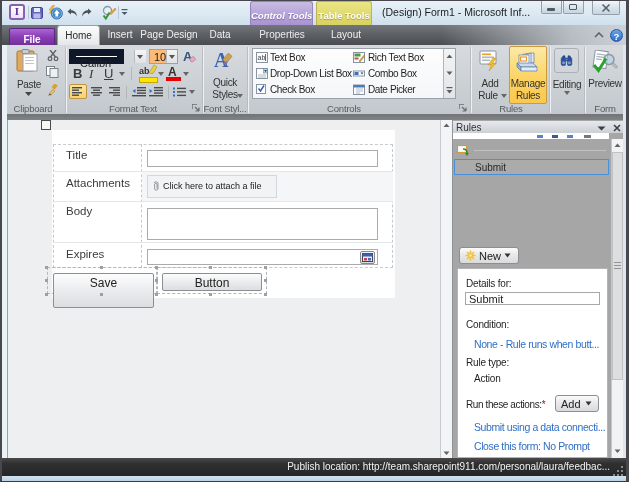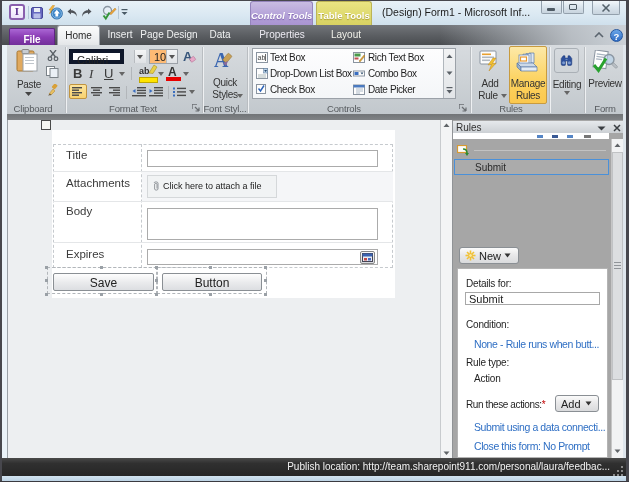--- a/index.html
+++ b/index.html
@@ -136,21 +136,21 @@
       <rect x="4" y="2.5" width="8" height="9" fill="#eaf0f6" stroke="#7a8288"></rect>
     </svg>
 
     <svg class="ab" style="left:47px;top:84px" width="12" height="12" viewBox="0 0 12 12">
       <rect x="6" y="0" width="4" height="5" rx="1" transform="rotate(40 8 2)" fill="#d8a038"></rect>
       <path d="M2,10 L6,5 L8,7 L4,11 Z" fill="#e8c060" stroke="#b08030" stroke-width="0.5"></path>
       <path d="M1,11.5 L3,9.5 L4.5,11 Z" fill="#6a5a3a"></path>
     </svg>
     <div class="ab lbl" style="left:4px;top:103px;width:58px;text-align:center;">Clipboard</div>
 
-    <div class="ab" style="left:69px;top:49px;width:55px;height:15px;background:#fff;border:4px solid #0f172a;box-sizing:border-box;font-size:11px;color:#222;padding:1px 0 0 4px;">Calibri</div>
+    <div class="ab" style="left:69px;top:49px;width:55px;height:15px;background:#fff;border:7px solid #0f172a;box-sizing:border-box;font-size:11px;color:#222;padding:1px 0 0 4px;">Calibri</div>
     <div class="ab" style="left:134px;top:50px;width:12px;height:13px;background:linear-gradient(#f4f5f6,#dfe2e5);border-left:1px solid #b8bcc0;box-sizing:border-box;"></div>
     <svg class="ab" style="left:137px;top:55px" width="6" height="4" viewBox="0 0 6 4">
         <polygon points="0,0 6,0 3,4" fill="#555"></polygon>
       </svg>
     <div class="ab" style="left:149px;top:49px;width:29px;height:15px;background:#fdba74;border:1px solid #9ba1a8;box-sizing:border-box;font-size:11px;color:#222;padding:1px 0 0 4px;">10</div>
     <div class="ab" style="left:166px;top:50px;width:11px;height:13px;background:linear-gradient(#f4f5f6,#dfe2e5);border-left:1px solid #b8bcc0;box-sizing:border-box;"></div>
     <svg class="ab" style="left:169px;top:55px" width="6" height="4" viewBox="0 0 6 4">
         <polygon points="0,0 6,0 3,4" fill="#555"></polygon>
       </svg>
     <div class="ab" style="left:183px;top:49px;font-size:13px;font-weight:bold;color:#36547a;">A</div>
@@ -399,21 +399,21 @@
     <svg class="ab" style="left:310px;top:123px" width="11" height="9" viewBox="0 0 11 9">
       <rect x="0.5" y="0.5" width="10" height="8" fill="#e8ecf2" stroke="#445"></rect>
       <rect x="0.5" y="0.5" width="10" height="3" fill="#3a62b0"></rect>
       <rect x="2" y="5" width="3" height="2.5" fill="#c04848"></rect>
         <rect x="6" y="5" width="3" height="2.5" fill="#4868c0"></rect>
     </svg>
 
     <div class="ab" style="left:-5px;top:137px;width:110px;height:27px;border:1px dashed #b2b6ba;box-sizing:border-box;"></div>
     <div class="ab" style="left:105px;top:137px;width:110px;height:27px;border:1px dashed #b2b6ba;box-sizing:border-box;"></div>
 
-    <div class="ab" style="left:1px;top:143px;width:101px;height:18px;background:linear-gradient(#fdfdfd,#e9eaec 55%,#dcdee1);border:1px solid #8a8f94;border-radius:2px;box-sizing:border-box;text-align:center;">
+    <div class="ab" style="left:1px;top:143px;width:101px;height:35px;background:linear-gradient(#fdfdfd,#e9eaec 55%,#dcdee1);border:1px solid #8a8f94;border-radius:2px;box-sizing:border-box;text-align:center;">
       <div style="font-size:12px;color:#222;margin-top:1.5px;">Save</div>
     </div>
     <div class="ab" style="left:110px;top:143px;width:100px;height:18px;background:linear-gradient(#fdfdfd,#e9eaec 55%,#dcdee1);border:1px solid #8a8f94;border-radius:2px;box-sizing:border-box;text-align:center;">
       <div style="font-size:12px;color:#222;margin-top:1.5px;">Button</div>
     </div>
 
     <div class="ab" style="left:-7px;top:136px;width:3px;height:3px;background:#9aa0a6;"></div>
     <div class="ab" style="left:48px;top:136px;width:3px;height:3px;background:#9aa0a6;"></div>
     <div class="ab" style="left:103px;top:136px;width:3px;height:3px;background:#9aa0a6;"></div>
     <div class="ab" style="left:157px;top:136px;width:3px;height:3px;background:#9aa0a6;"></div>

